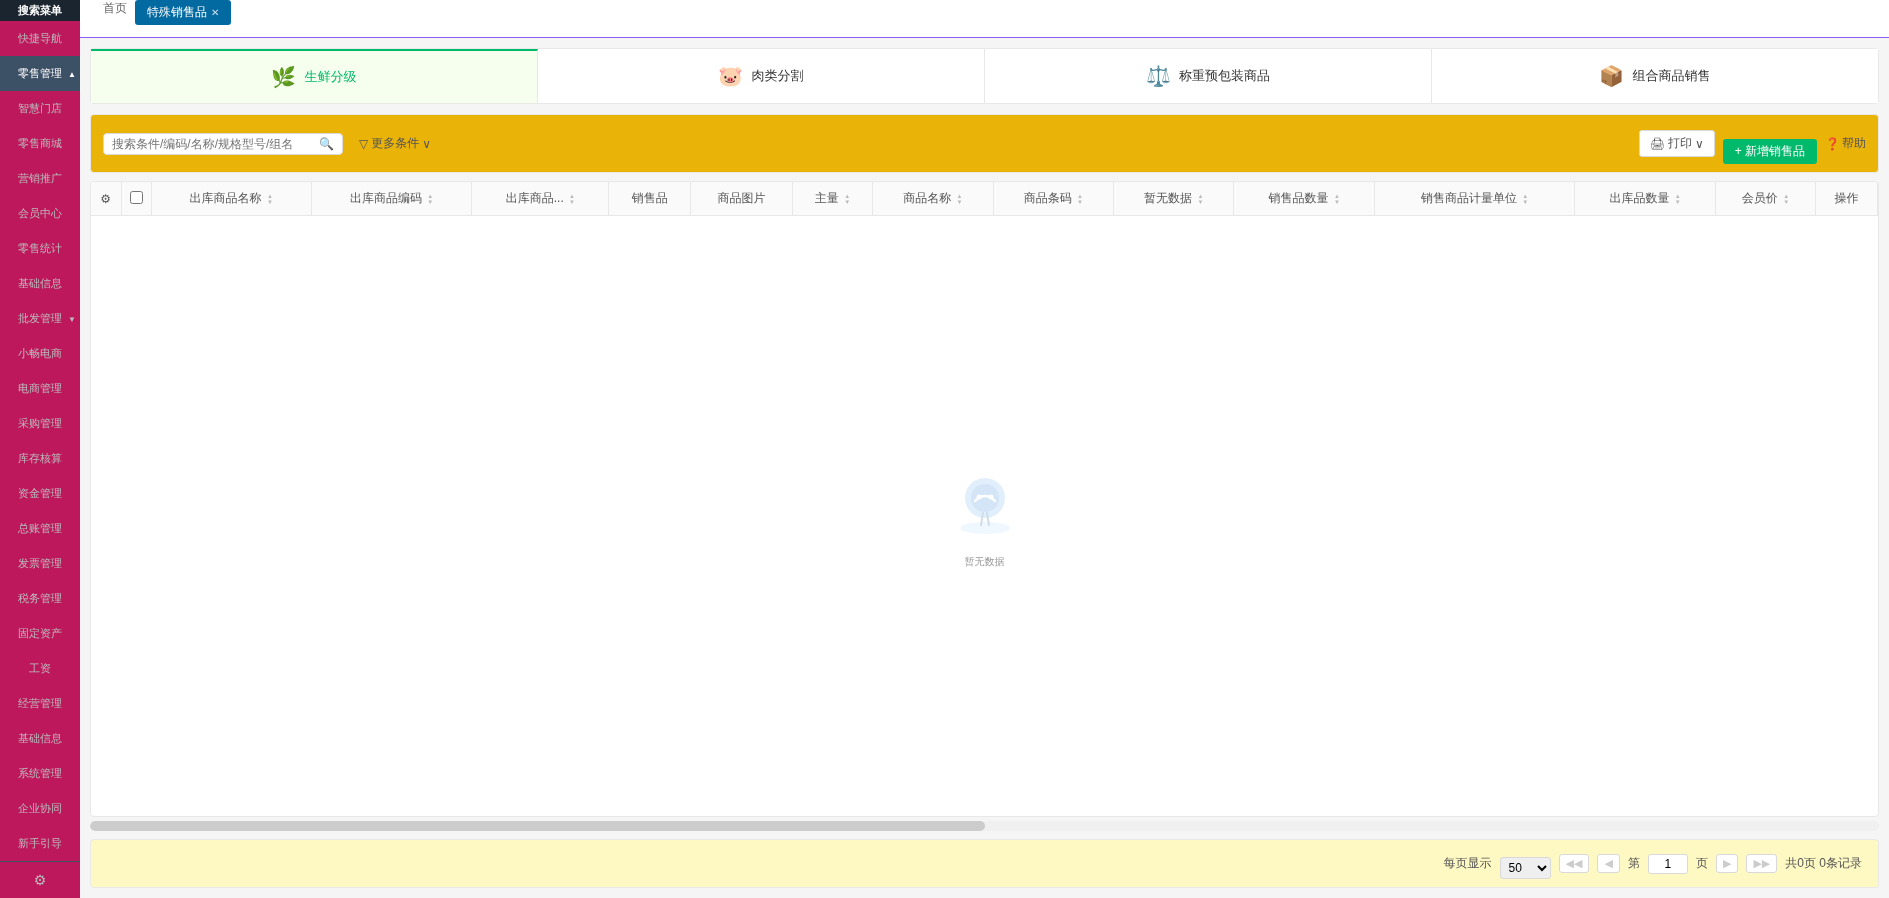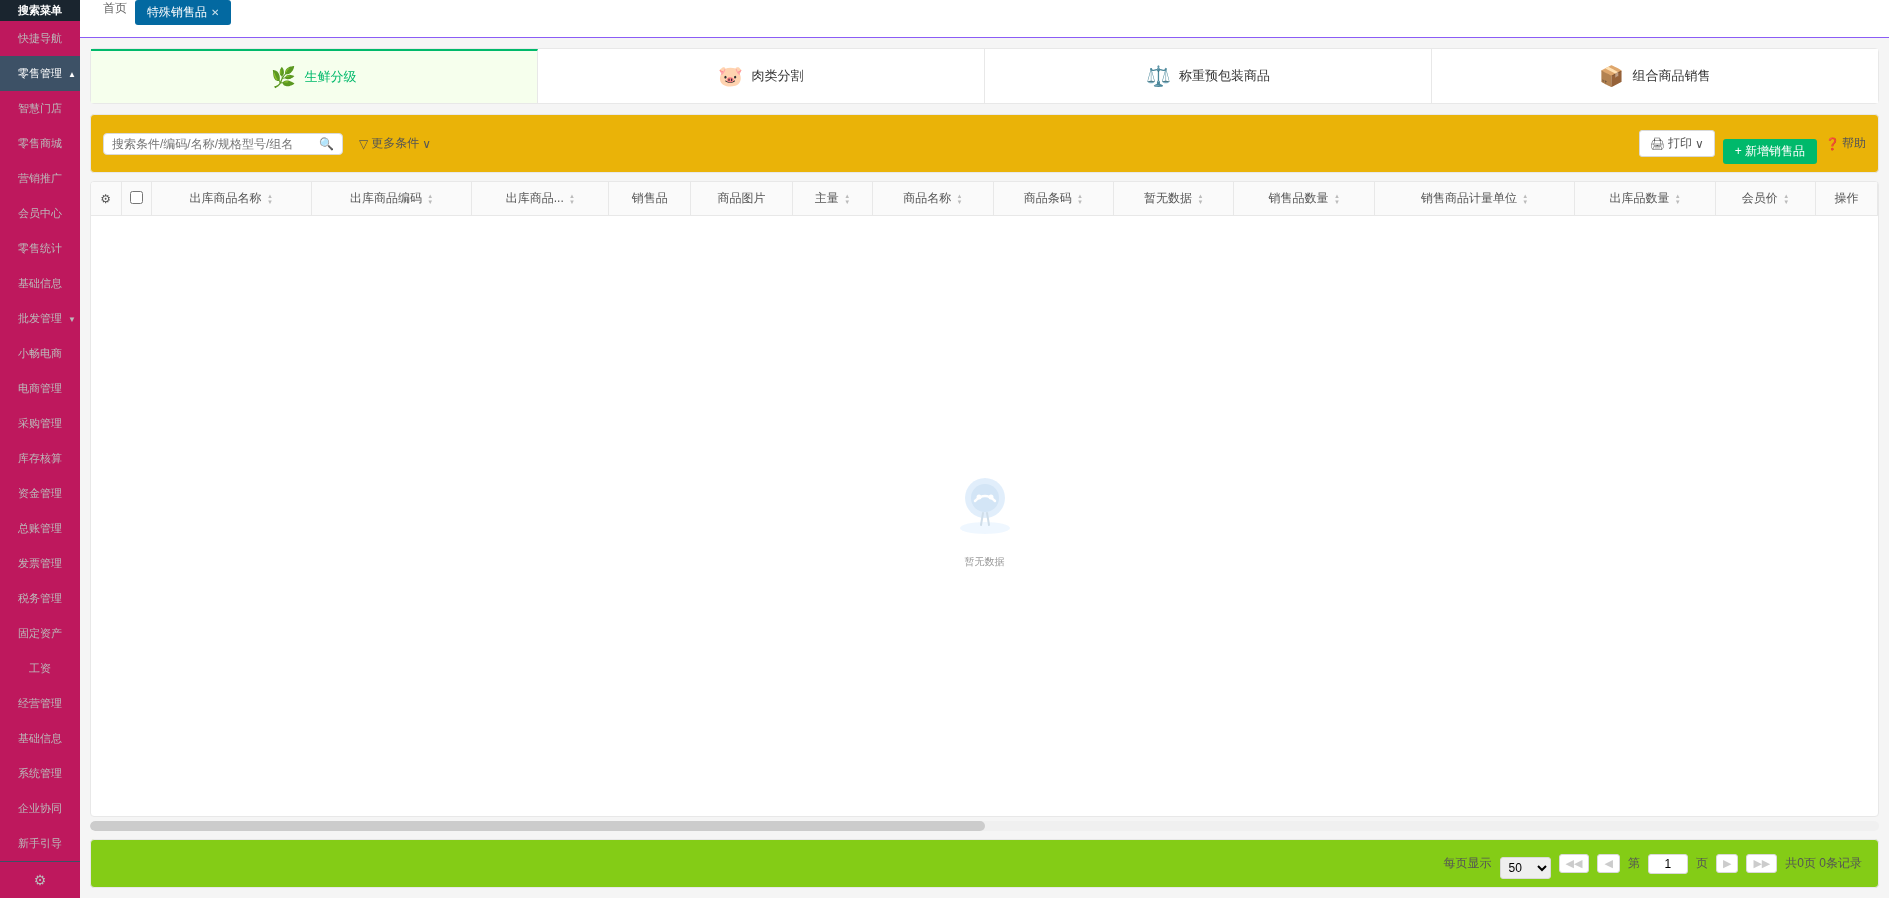--- a/index.html
+++ b/index.html
@@ -271,21 +271,21 @@
       margin-bottom: 12px;
       opacity: 0.5;
     }
     .empty-text {
       color: #999;
       font-size: 10px;
     }
 
     
     .pagination-bar {
-      background: #84cc16;
+      background: #fef9c3;
       border: 1px solid #e8e8e8;
       border-radius: 4px;
       padding: 8px 16px;
       display: flex;
       align-items: center;
       justify-content: flex-end;
       gap: 8px;
       margin-top: 8px;
       font-size: 12px;
       color: #555;

